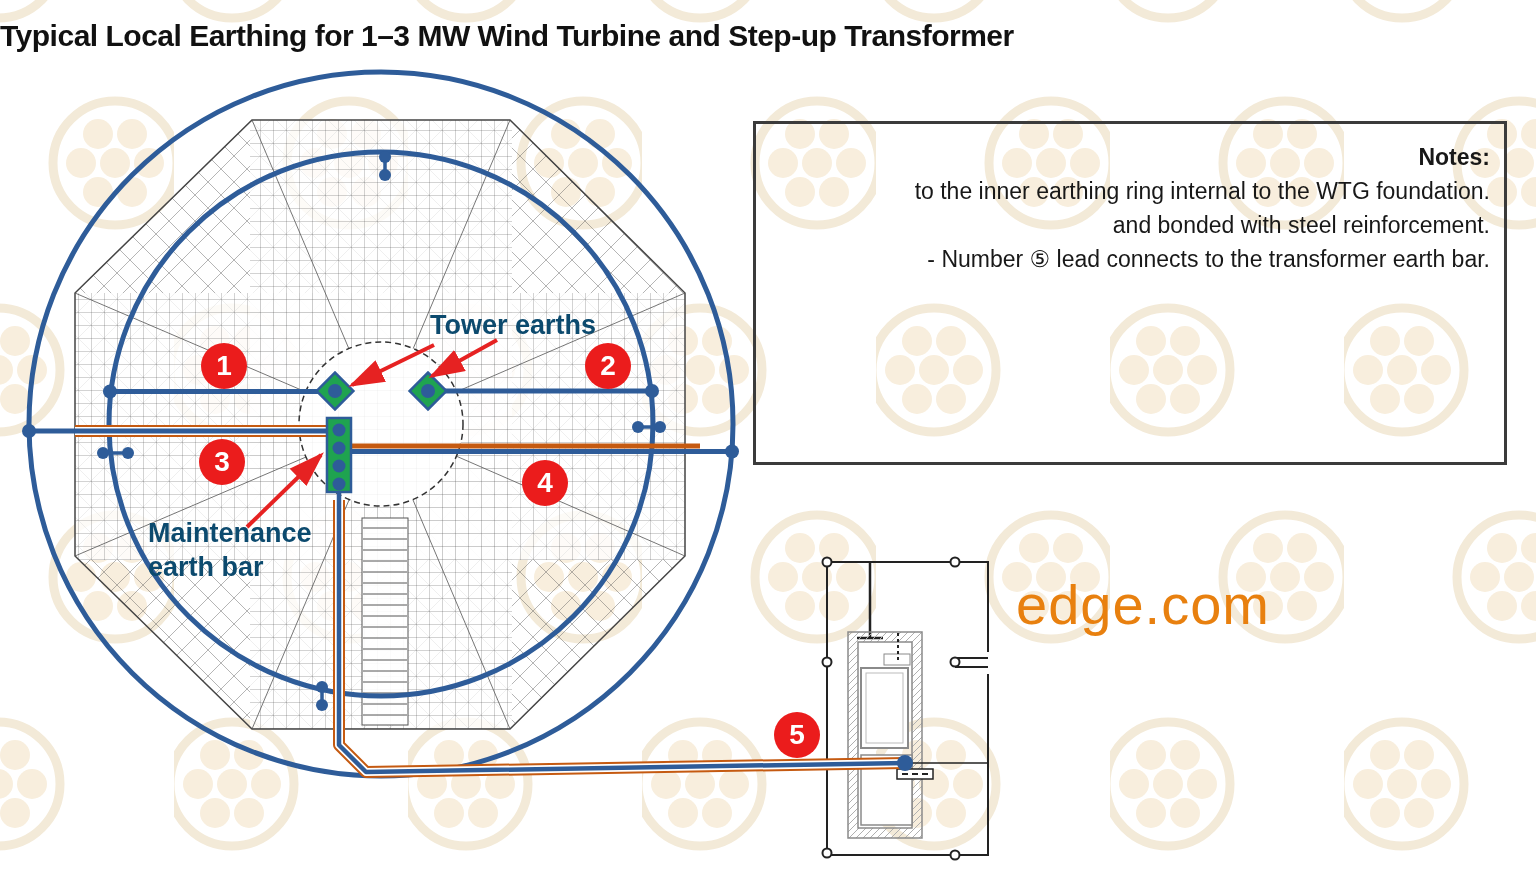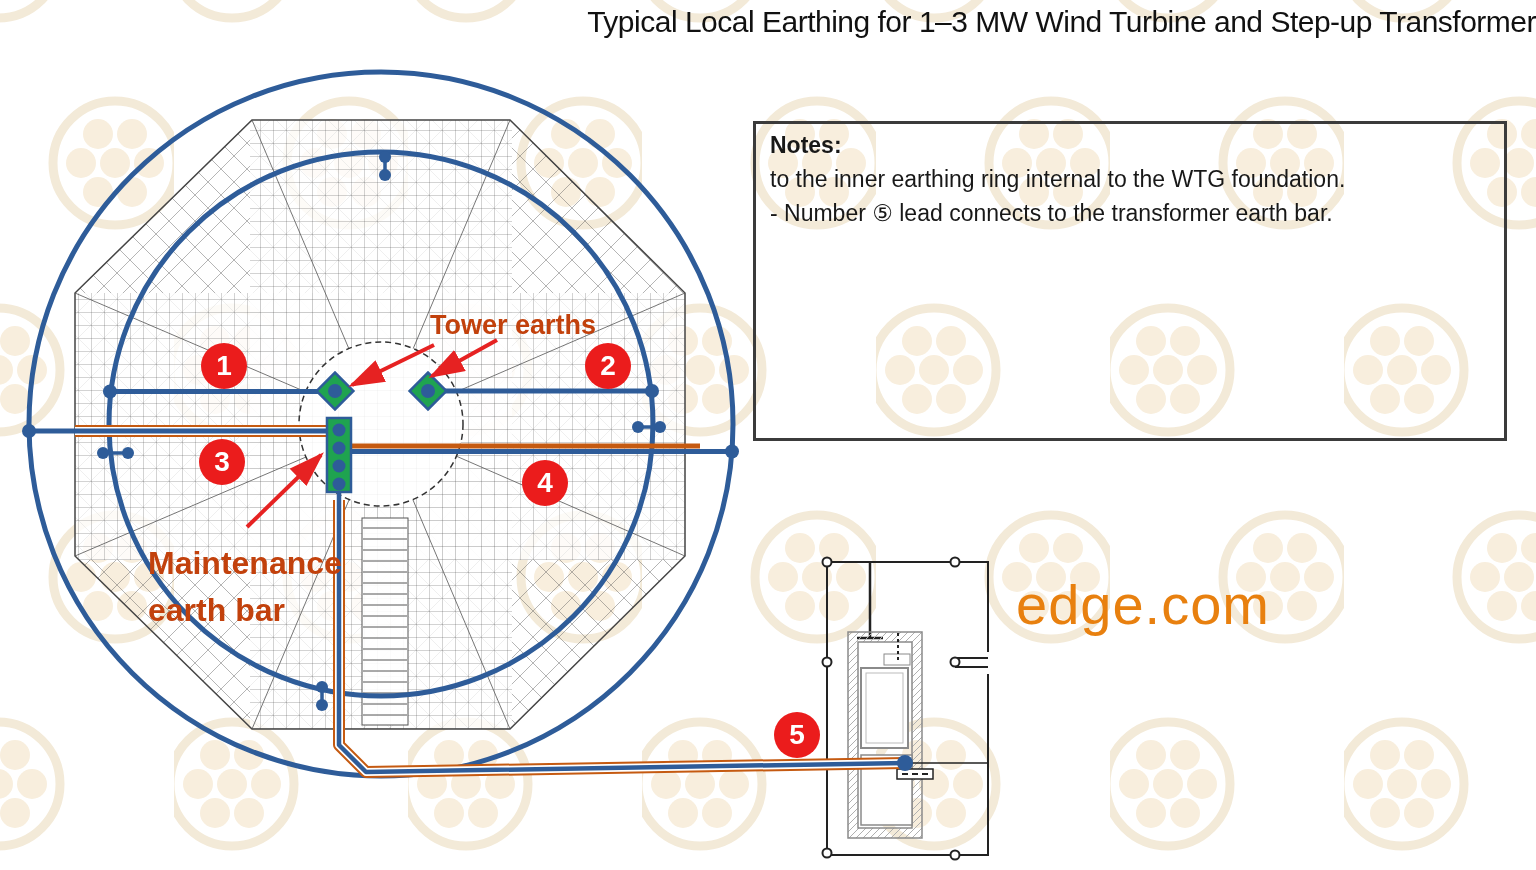--- a/index.html
+++ b/index.html
@@ -2,30 +2,30 @@
 <html style="--ring-blue: #2E5C99; --duct-orange: #C55A11; --marker-red: #EB1C1C; --bar-green: #1FA350; --arrow-red: #E62222; --brand-orange: #E8800F;"><head>
 <meta charset="utf-8">
 <style>
   html,body{margin:0;padding:0;background:#fff;}
   .stage{position:relative;width:1536px;height:870px;overflow:hidden;background:#fff;
          font-family:"Liberation Sans","DejaVu Sans",sans-serif;color:#1a1a1a;}
   .layer{position:absolute;left:0;top:0;}
   
   :root{--ring-blue:#2E5C99;--duct-orange:#C55A11;--marker-red:#EB1C1C;
         --bar-green:#1FA350;--arrow-red:#E62222;--brand-orange:#E8800F;}
-  .page-title{position:absolute;left:0;top:5px;width:100%;text-align:right;
-              font-size:30px;font-weight:400;letter-spacing:-0.5px;color:#111;}
+  .page-title{position:absolute;left:0;top:19px;width:100%;text-align:left;
+              font-size:30px;font-weight:700;letter-spacing:-0.5px;color:#111;}
   .notes{position:absolute;left:753px;top:121px;width:720px;height:306px;
-         border:3px solid #3b3b3b;padding:4px 14px;background:transparent;
-         font-size:23px;line-height:34px;color:#181818;}
+         border:3px solid #3b3b3b;padding:16px 14px;background:transparent;
+         font-size:23px;line-height:34px;color:#181818;text-align:right;}
   .notes-heading{font-weight:700;}
   .note-line{white-space:nowrap;}
-  .lbl{position:absolute;font-weight:700;color:#c2410c;}
+  .lbl{position:absolute;font-weight:700;color:#0c4a6e;}
   .lbl-tower{left:430px;top:310px;font-size:27px;}
-  .lbl-maint{left:148px;top:540px;font-size:32px;line-height:47px;white-space:pre-line;}
+  .lbl-maint{left:148px;top:516px;font-size:27px;line-height:34px;white-space:pre-line;}
   .badge{position:absolute;width:46px;height:46px;border-radius:50%;
          background:var(--marker-red);color:#fff;font-size:28px;font-weight:700;
          text-align:center;line-height:46px;}
   .badge-1{left:201px;top:343px;} .badge-2{left:585px;top:343px;}
   .badge-3{left:199px;top:439px;} .badge-4{left:522px;top:460px;}
   .badge-5{left:774px;top:712px;}
   .brand{position:absolute;left:1016px;top:572px;font-size:56px;color:var(--brand-orange);
          letter-spacing:1px;}
   
   .ring{fill:none;stroke:var(--ring-blue);stroke-width:5;}
@@ -205,20 +205,21 @@
   <div class="page-title">Typical Local Earthing for 1–3 MW Wind Turbine and Step-up Transformer</div>
 
   <div class="notes">
     <div class="notes-heading">Notes:</div>
     <div>
 
 
         <div class="note-line">to the inner earthing ring internal to the WTG foundation.</div>
 
 
+        <div class="note-line">and bonded with steel reinforcement.</div>
 
 
 
 
         <div class="note-line">- Number ⑤ lead connects to the transformer earth bar.</div>
       </div>
   </div>
 
   <div class="lbl lbl-tower">Tower earths</div>
   <div class="lbl lbl-maint">Maintenance

